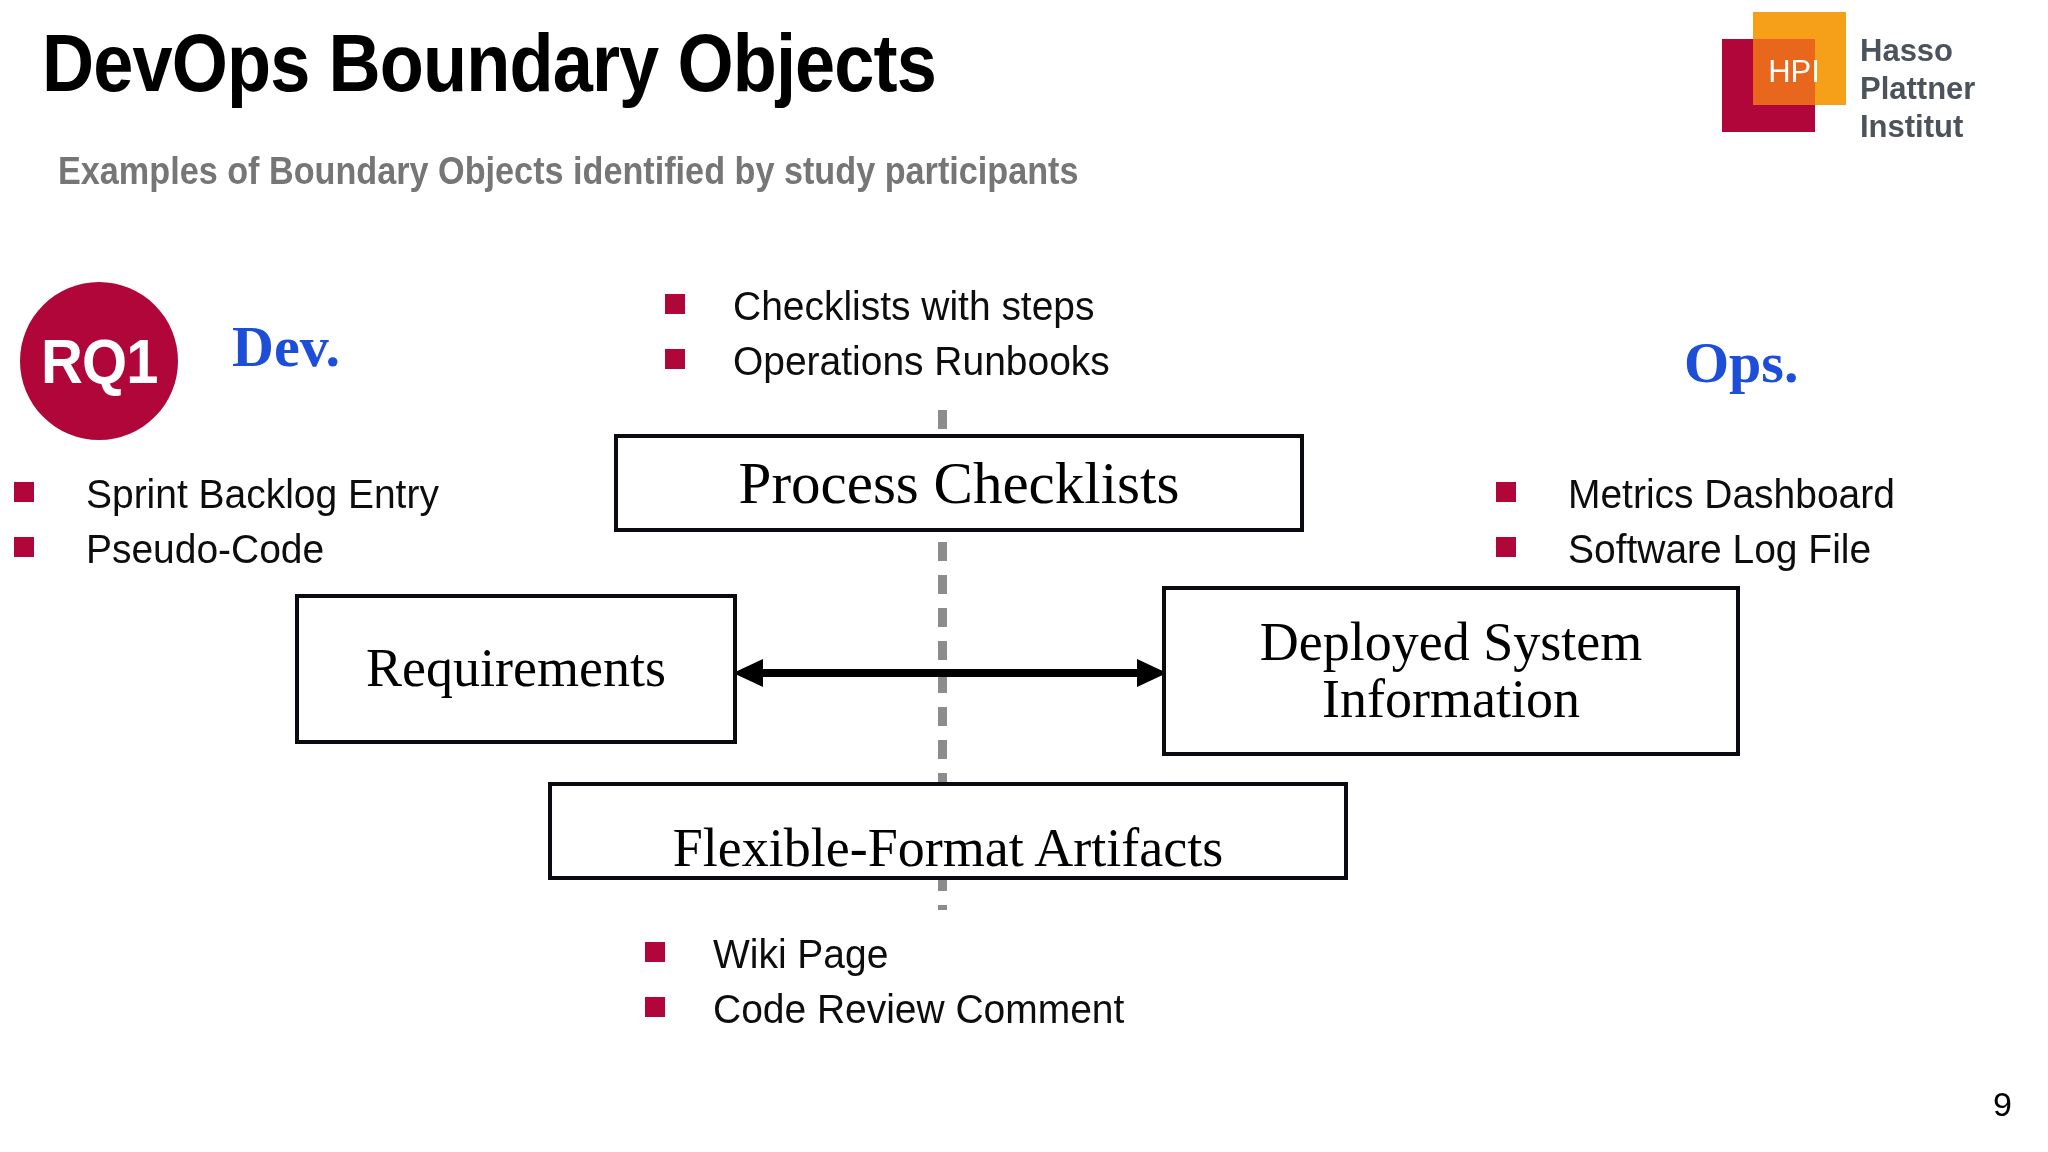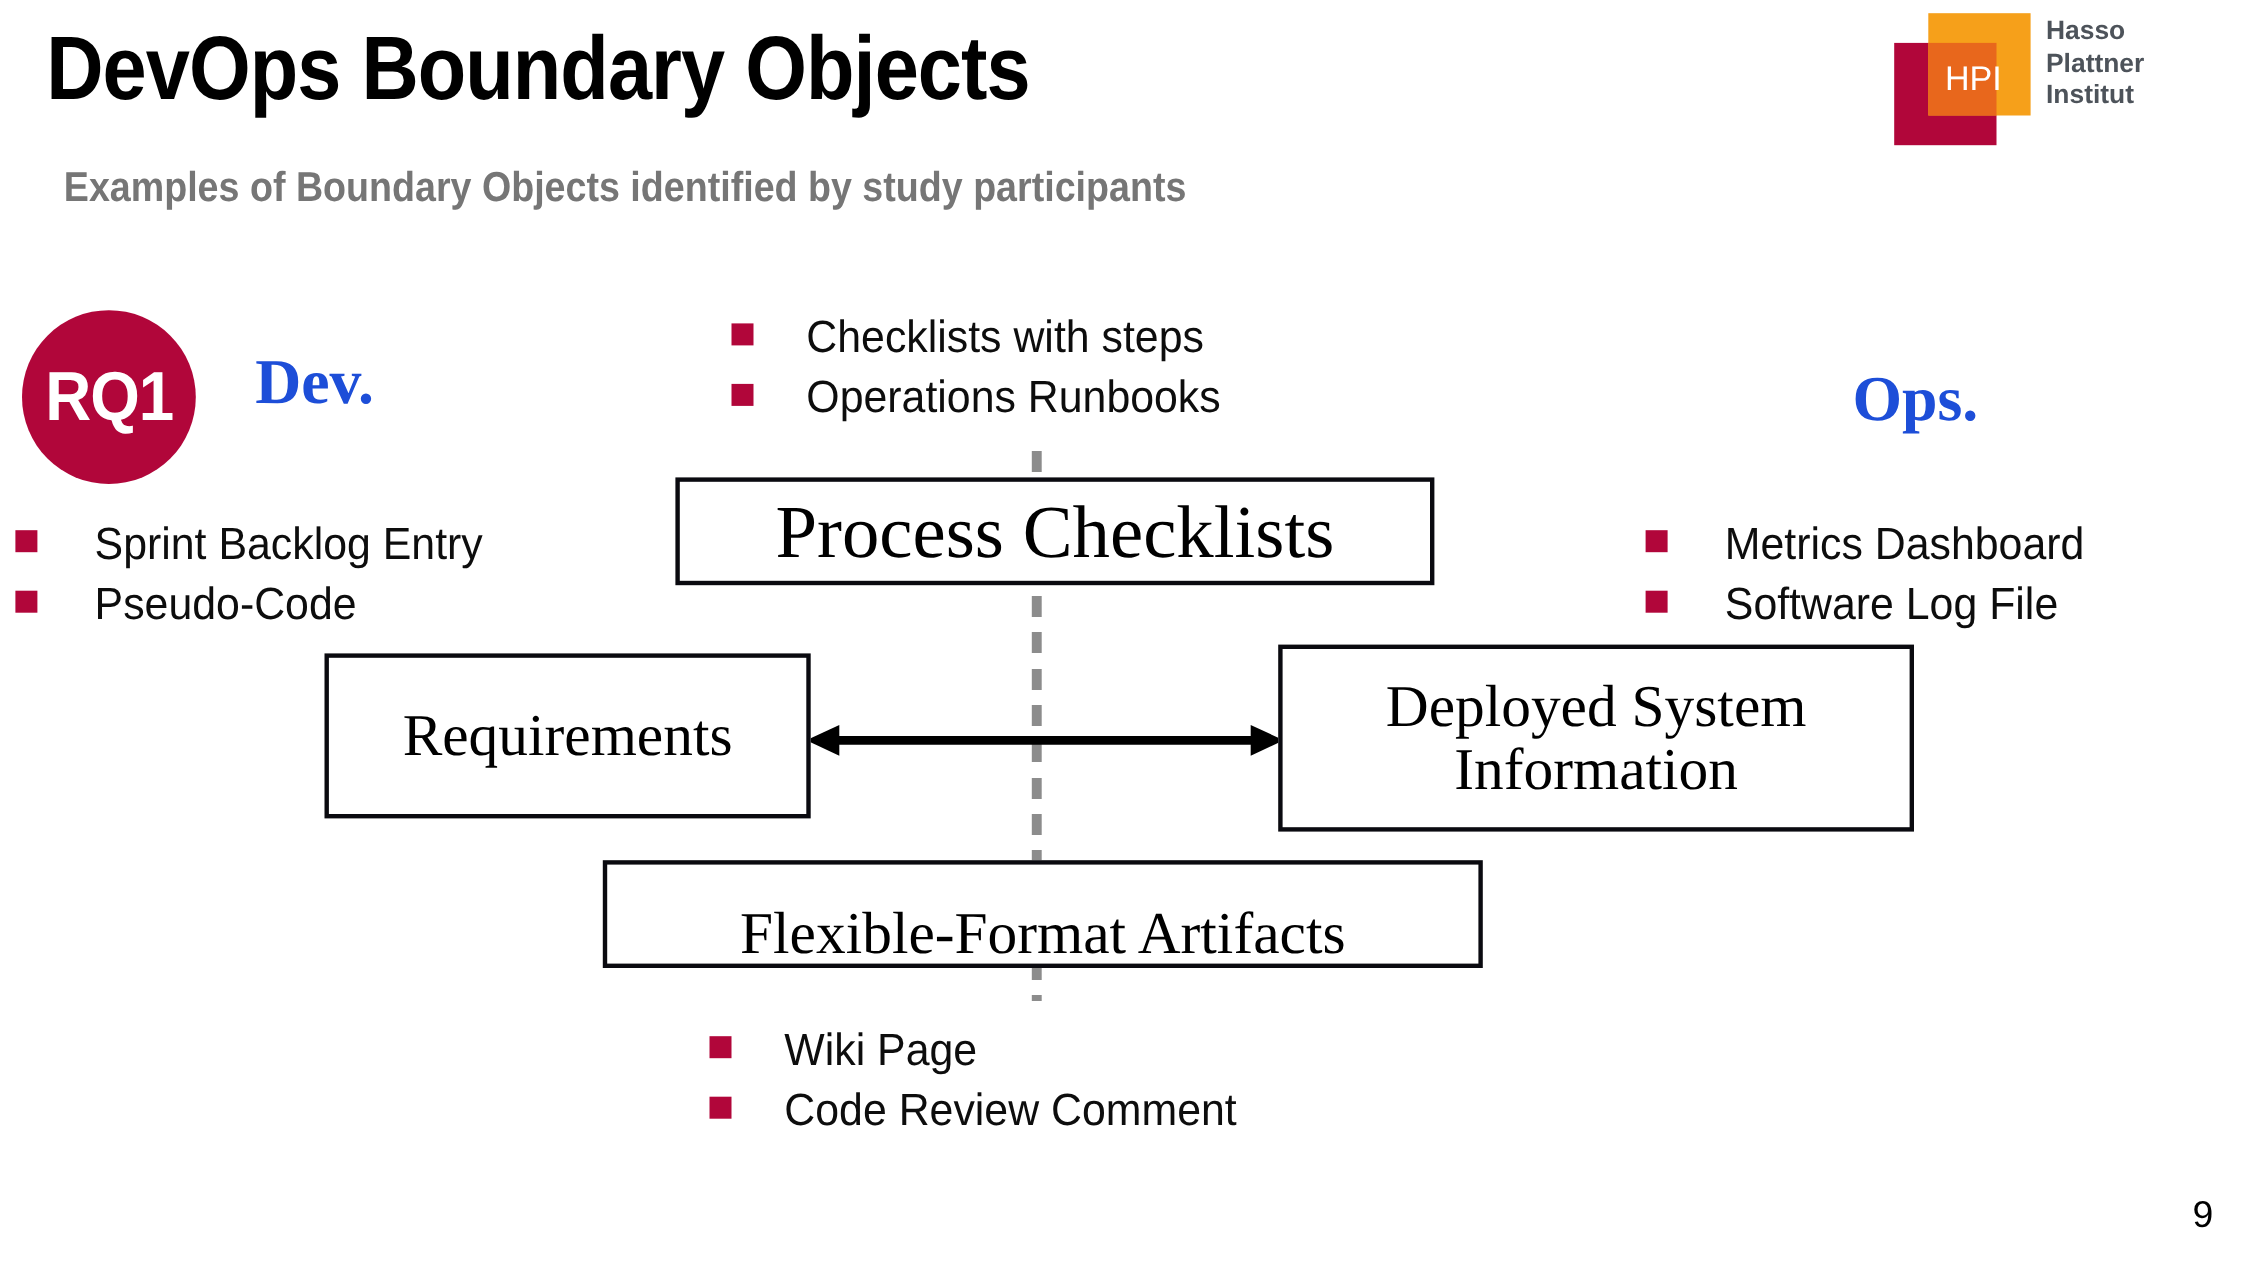--- a/index.html
+++ b/index.html
@@ -88,25 +88,25 @@
     justify-content: center;
     color: #ffffff;
     font-family: "Liberation Sans", sans-serif;
     font-weight: normal;
     font-size: 31px;
     letter-spacing: 0px;
   }
   .logo-wordmark {
     position: absolute;
     left: 138px;
-    top: 1px;
+    top: 20px;
     color: #4D535A;
     font-family: "Liberation Sans", sans-serif;
     font-weight: bold;
-    font-size: 24px;
+    font-size: 31px;
     line-height: 1.23;
     white-space: nowrap;
   }
 
   
   #rq-badge {
     position: absolute;
     left: 20px;
     top: 282px;
     width: 158px;
@@ -205,21 +205,21 @@
   .diagram-box span {
     font-family: "Liberation Serif", serif;
     font-weight: normal;
     color: #000000;
     text-align: center;
     line-height: 1.06;
   }
   #box-process-checklists {
     left: 614px; top: 434px; width: 690px; height: 98px;
   }
-  #box-process-checklists span { font-size: 68px; }
+  #box-process-checklists span { font-size: 59px; }
 
   #box-requirements {
     left: 295px; top: 594px; width: 442px; height: 150px;
   }
   #box-requirements span { font-size: 54px; }
 
   #box-deployed-system {
     left: 1162px; top: 586px; width: 578px; height: 170px;
   }
   #box-deployed-system span { font-size: 54px; }

